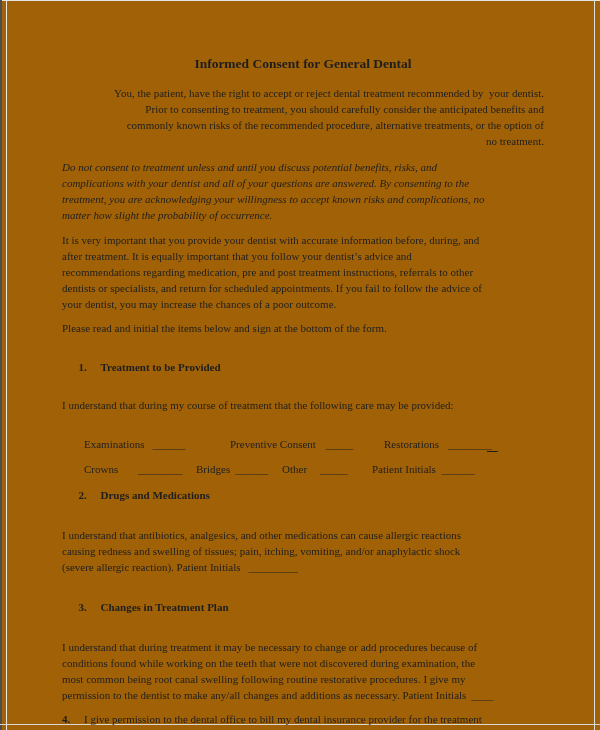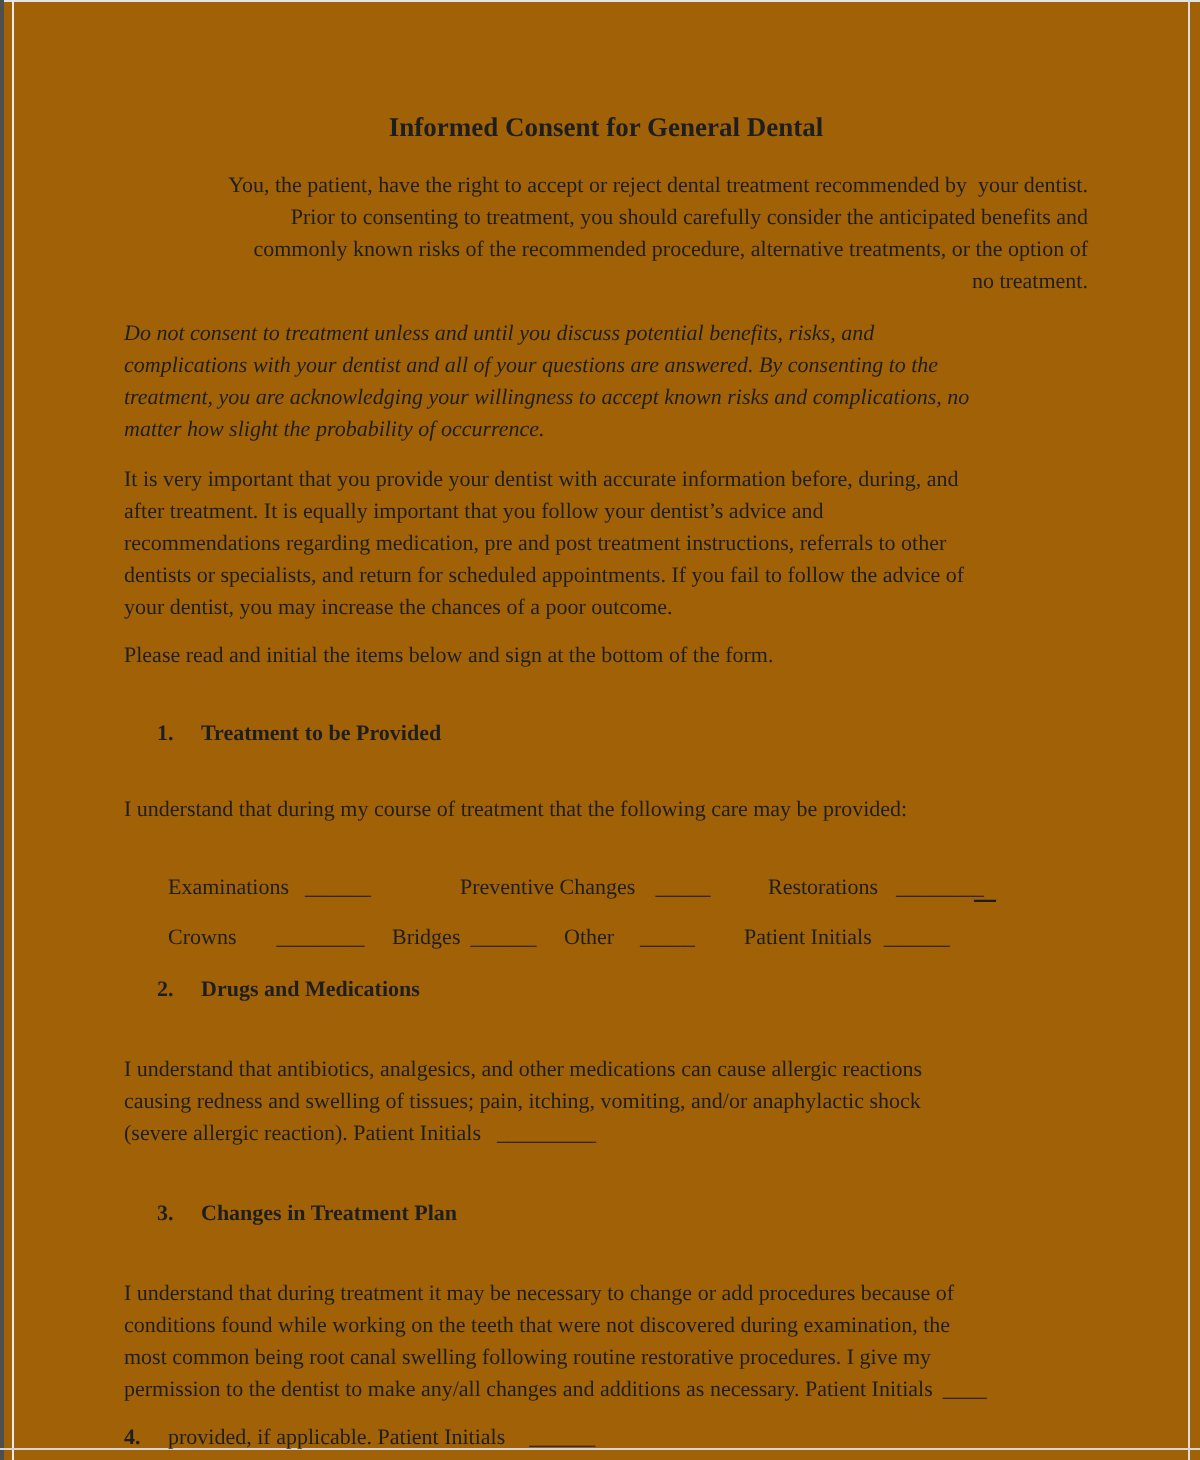--- a/index.html
+++ b/index.html
@@ -103,21 +103,21 @@
       <span class="num">1.</span><span>Treatment to be Provided</span>
     </div>
 
     <div class="ln" id="sec1-body">I understand that during my course of treatment that the following care may be provided:</div>
 
     <div class="f-row" id="fields-row1">
       <span class="f-grp g-r1-1">
         <span>Examinations</span><span class="blank ml8">______</span>
       </span>
       <span class="f-grp g-r1-2">
-        <span>Preventive Changes</span><span class="blank ml10">_____</span>
+        <span>Preventive Consent</span><span class="blank ml10">_____</span>
       </span>
       <span class="f-grp g-r1-3">
         <span>Restorations</span><span class="blank ml9">________</span><span class="blank2">__</span>
       </span>
     </div>
 
     <div class="f-row" id="fields-row2">
       <span class="f-grp g-r2-1">
         <span>Crowns</span><span class="blank ml20">________</span>
       </span>
@@ -148,17 +148,18 @@
 
     <div id="sec3-body">
       <div class="ln">I understand that during treatment it may be necessary to change or add procedures because of</div>
       <div class="ln">conditions found while working on the teeth that were not discovered during examination, the</div>
       <div class="ln">most common being root canal swelling following routine restorative procedures. I give my</div>
       <div class="ln"><span>permission to the dentist to make any/all changes and additions as necessary. Patient Initials</span><span class="blank ml5">____</span></div>
     </div>
 
     <div class="item4">
       <span class="num">4.</span>
+      <div class="ln">I give permission to the dental office to bill my dental insurance provider for the treatment</div>
       <div class="ln"><span>provided, if applicable. Patient Initials</span><span class="blank ml12">______</span></div>
     </div>
 
   </div>
 </div>
 
 </body></html>

